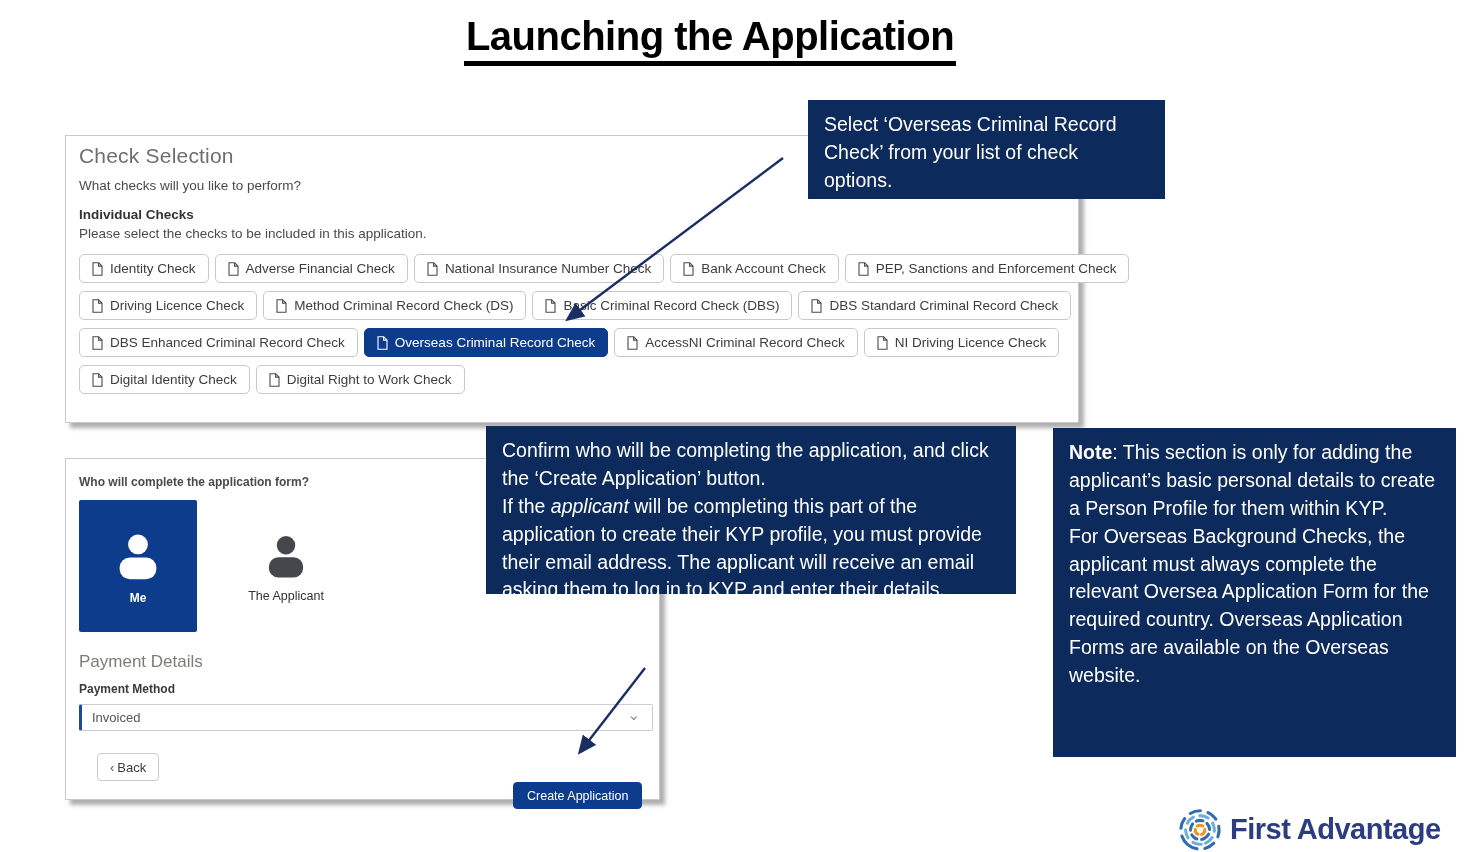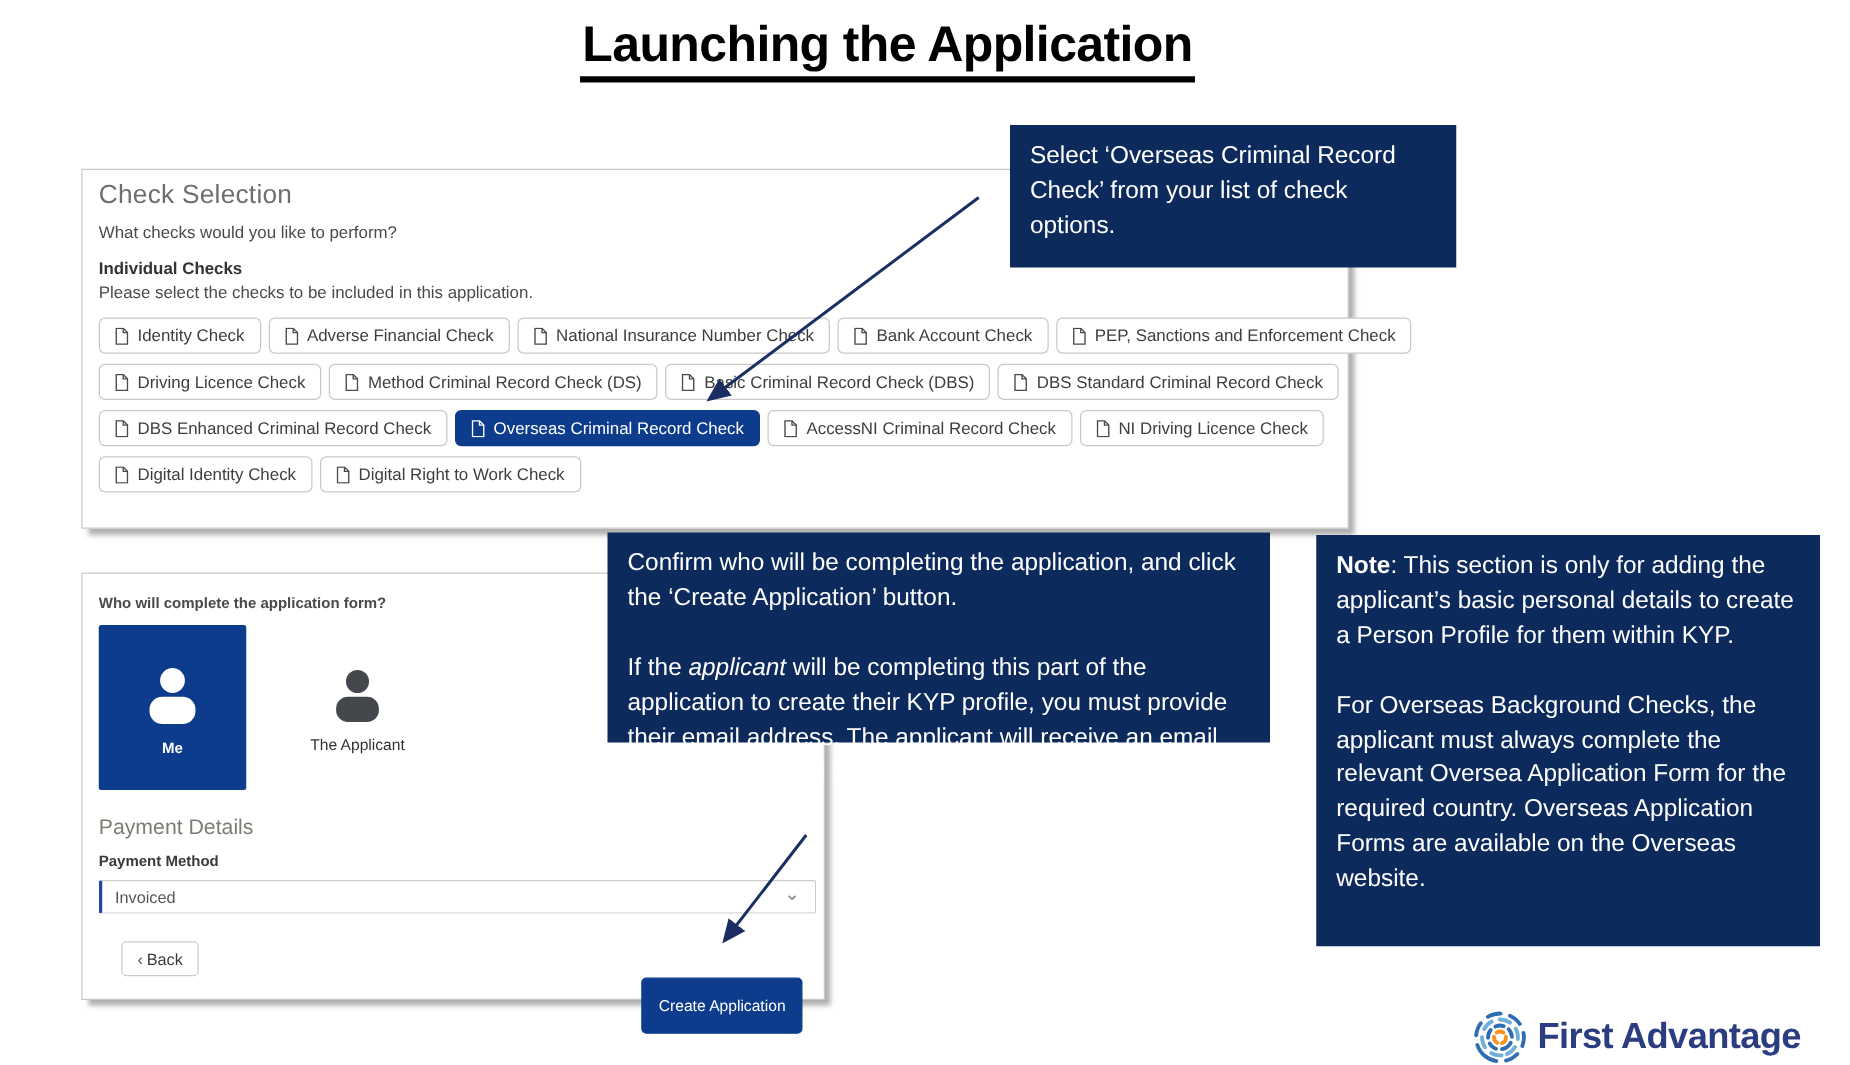--- a/index.html
+++ b/index.html
@@ -27,21 +27,21 @@
   .check-btn { display: inline-flex; align-items: center; gap: 7px; height: 29px;
     padding: 0 12px; background: #fff; border: 1px solid #c9c9c9; border-radius: 5px;
     font-family: inherit; font-size: 13.5px; color: #3d3d3d; cursor: pointer; white-space: nowrap; }
   .check-btn .doc-ic { display: inline-flex; color: #4a4a4a; }
   .check-btn.sel { background: var(--accent, #0D3C8C); border-color: var(--accent, #0D3C8C); color: #fff; }
   .check-btn.sel .doc-ic { color: #fff; }
 
   
   .callout { position: absolute; background: var(--callout-bg, #0D2A5C); color: #fff;
     font-size: 19.5px; line-height: 1.43; padding: 11px 16px; z-index: 3; }
-  .callout p + p { margin-top: 28px; }
+  .callout p + p { }
   .callout .it { font-style: italic; }
   .callout .bold { font-weight: bold; }
 
   
   .arrow { position: absolute; z-index: 4; color: var(--arrow, #1B2E63); pointer-events: none; }
 
   
   .tiles { display: flex; gap: 30px; margin-top: 11px; }
   .tile { width: 118px; height: 132px; border-radius: 2px; display: flex; flex-direction: column;
     align-items: center; justify-content: center; gap: 6px; cursor: pointer; }
@@ -59,41 +59,41 @@
     border: 1px solid #ccc; border-left: 3px solid #24479e; border-radius: 2px;
     display: flex; align-items: center; padding-left: 10px; cursor: pointer; background: #fff; }
   .select-box .value { font-size: 13px; color: #555; }
   .select-box .chev { position: absolute; right: 12px; top: 1px; color: #8a8a8a; font-size: 15px; }
 
   .btn-row { position: relative; margin-top: 22px; height: 30px; }
   .back-btn { position: absolute; left: 18px; top: 0; height: 28px; padding: 0 12px;
     background: #fff; border: 1px solid #ccc; border-radius: 4px; font-family: inherit;
     font-size: 13px; color: #3a3a3a; cursor: pointer; }
   .back-btn .chevl { color: #555; margin-right: 3px; }
-  .create-btn { position: absolute; left: 434px; top: 29px; height: 45px; padding: 0 13px;
+  .create-btn { position: absolute; left: 434px; top: 29px; height: 27px; padding: 0 13px;
     background: var(--accent, #0D3C8C); color: #fff; border: 1px solid var(--accent, #0D3C8C);
     border-radius: 4px; font-family: inherit; font-size: 12.5px; cursor: pointer; }
 
   
   .logo { position: absolute; left: 1178px; top: 806px; display: flex; align-items: center;
     gap: 8px; z-index: 2; }
   .logo .brand { font-size: 29px; font-weight: bold; color: var(--logo-text, #2B3C80);
     letter-spacing: -0.5px; }
 </style>
 </head>
 <body>
 
 <div class="page-title">
   <span>Launching the Application</span>
 </div>
 
 <section class="panel" style="left:65px; top:135px; width:1014px; height:288px;">
   <div class="panel-inner">
     <h2>Check Selection</h2>
-    <div class="q">What checks would you like to perform?</div>
+    <div class="q">What checks will you like to perform?</div>
     <h3>Individual Checks</h3>
     <div class="sub">Please select the checks to be included in this application.</div>
     <div class="check-rows">
         <div class="check-row">
           <button class="check-btn">
             <span class="doc-ic">
               <svg width="11" height="14" viewBox="0 0 11 14">
                 <path d="M1 .7h5.6L10 4.1v9.2H1z" fill="none" stroke="currentColor" stroke-width="1.1"></path>
                 <path d="M6.6 .7v3.4H10" fill="none" stroke="currentColor" stroke-width="1.1"></path>
               </svg>
@@ -230,21 +230,21 @@
                 <path d="M6.6 .7v3.4H10" fill="none" stroke="currentColor" stroke-width="1.1"></path>
               </svg>
             </span>
             <span>Digital Right to Work Check</span>
           </button>
         </div>
       </div>
   </div>
 </section>
 
-<div class="callout" style="left:808px; top:100px; width:357px; height:114px;">
+<div class="callout" style="left:808px; top:100px; width:357px; height:99px;">
   <p>Select ‘Overseas Criminal Record Check’ from your list of check options.</p>
 </div>
 
 <svg class="arrow" style="left:550px; top:140px;" width="250" height="200">
   <defs>
     <marker id="ah1" markerWidth="9" markerHeight="8" refX="6.5" refY="3.5" orient="auto">
       <polygon points="0 0, 8 3.5, 0 7" fill="currentColor"></polygon>
     </marker>
   </defs>
   <line x1="233" y1="18" x2="18" y2="179" stroke="currentColor" stroke-width="2.4" marker-end="url(#ah1)"></line>

